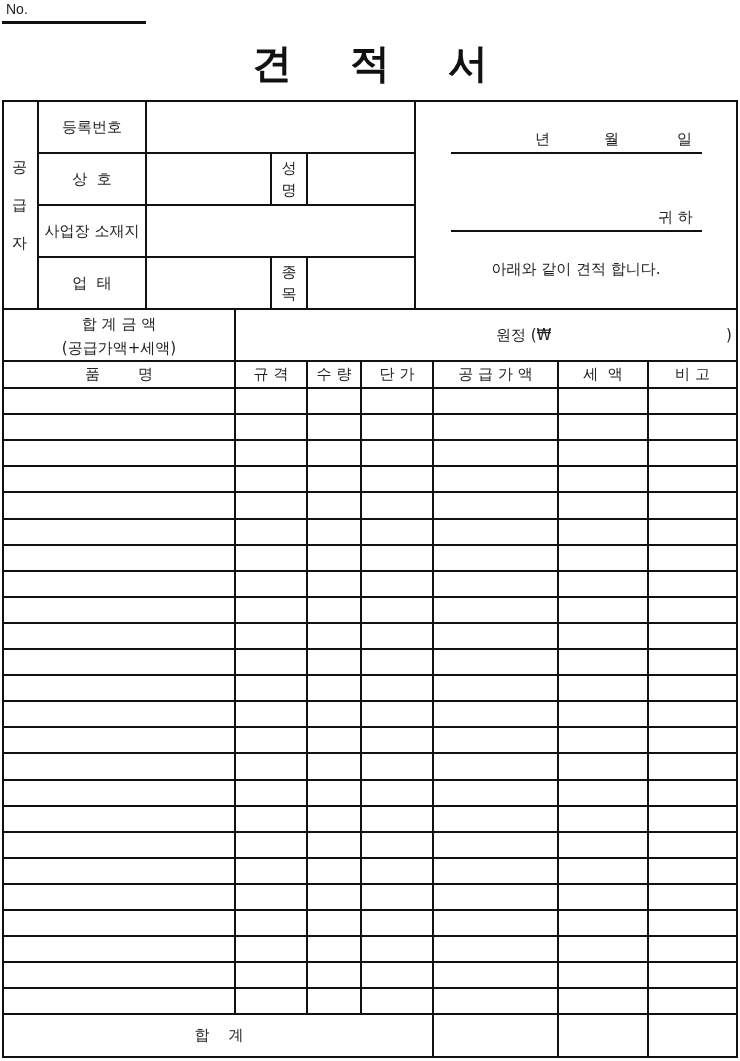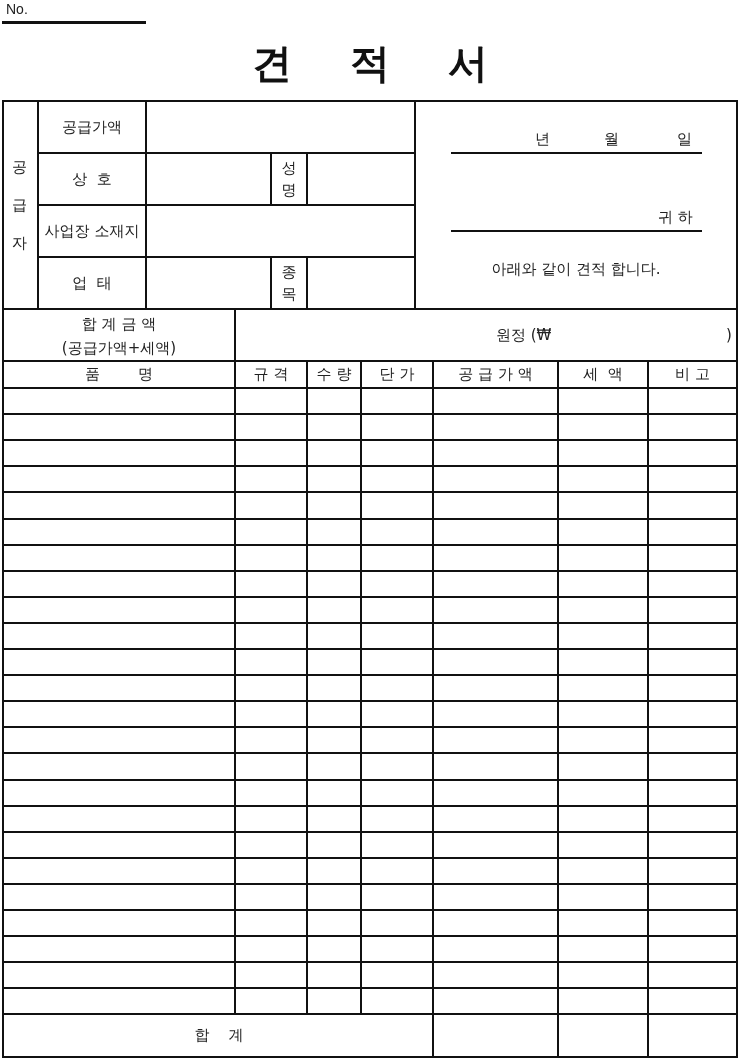--- a/index.html
+++ b/index.html
@@ -39,21 +39,21 @@
   <div class="vl" style="left:306px; top:152px; height:53px;"></div>
   <div class="vl" style="left:270px; top:256px; height:53px;"></div>
   <div class="vl" style="left:306px; top:256px; height:53px;"></div>
   <div class="hl" style="left:2px; top:308px; width:736px;"></div>
 
   <div class="cell-text vert" style="left:2px; top:102px; width:35px; height:206px; line-height:38px;">
     <span>공</span>
     <span>급</span>
     <span>자</span>
   </div>
-  <div class="cell-text" style="left:39px; top:102px; width:106px; height:50px;">공급가액</div>
+  <div class="cell-text" style="left:39px; top:102px; width:106px; height:50px;">등록번호</div>
   <div class="cell-text" style="left:39px; top:154px; width:106px; height:50px; white-space:pre;">상  호</div>
   <div class="cell-text" style="left:39px; top:206px; width:106px; height:50px;">사업장 소재지</div>
   <div class="cell-text" style="left:39px; top:258px; width:106px; height:50px; white-space:pre;">업  태</div>
   <div class="cell-text vert" style="left:272px; top:154px; width:34px; height:50px;">
     <span>성</span>
     <span>명</span>
   </div>
   <div class="cell-text vert" style="left:272px; top:258px; width:34px; height:50px;">
     <span>종</span>
     <span>목</span>

